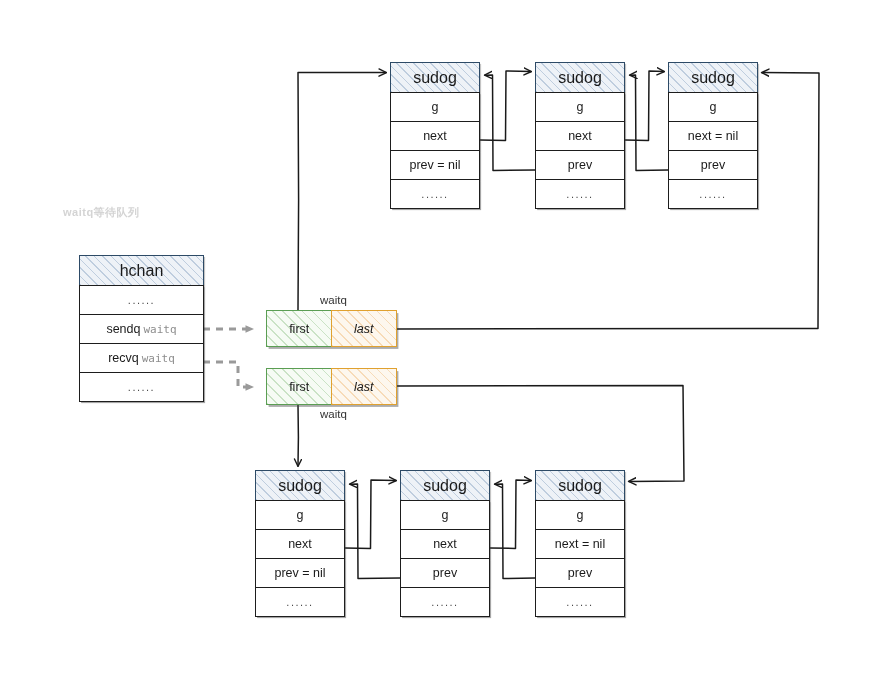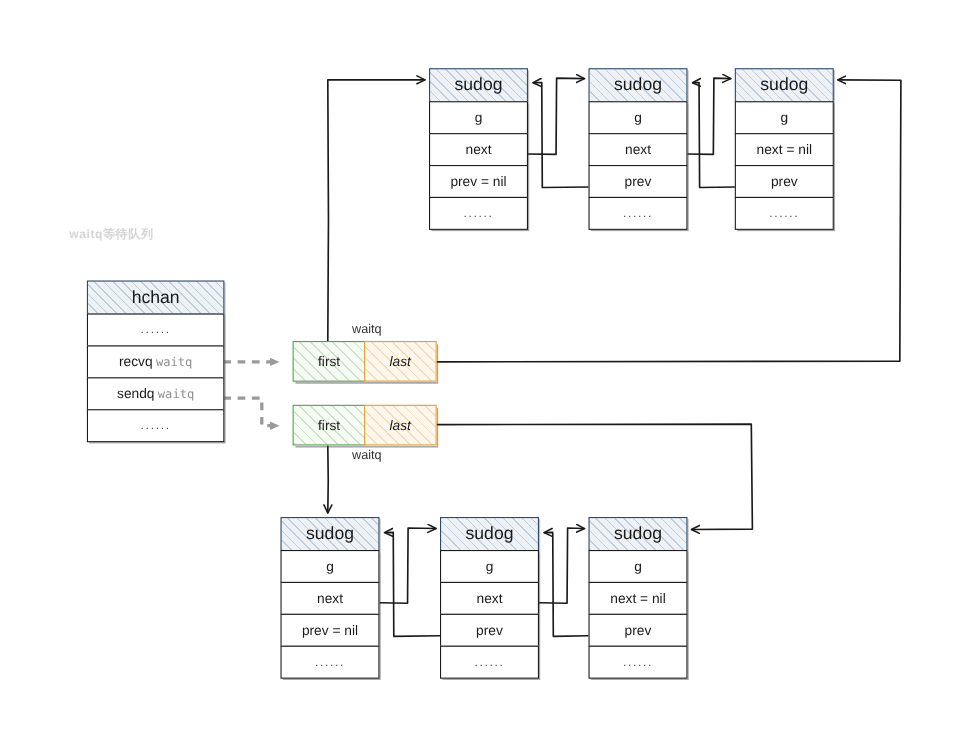--- a/index.html
+++ b/index.html
@@ -116,24 +116,24 @@
     <path d="M190,362 L238,362 L238,387 L253,387" marker-end="url(#ahg)"></path>
   </g>
 </svg>
 
 <div class="title">waitq等待队列</div>
 
 <div class="struct" style="left:58px;top:255px;width:125px;padding-left:21px;">
   <div class="hdr">hchan</div>
   <div class="row dots">......</div>
   <div class="row">
-    <span>recvq</span><span class="t2">waitq</span>
+    <span>sendq</span><span class="t2">waitq</span>
   </div>
   <div class="row">
-    <span>sendq</span><span class="t2">waitq</span>
+    <span>recvq</span><span class="t2">waitq</span>
   </div>
   <div class="row dots">......</div>
 </div>
 
 <div class="wlabel" style="left:320px;top:294px;">waitq</div>
 <div class="waitq" style="left:266px;top:310px;width:131px;">
   <div class="half first">first</div>
   <div class="half last">last</div>
 </div>
 

